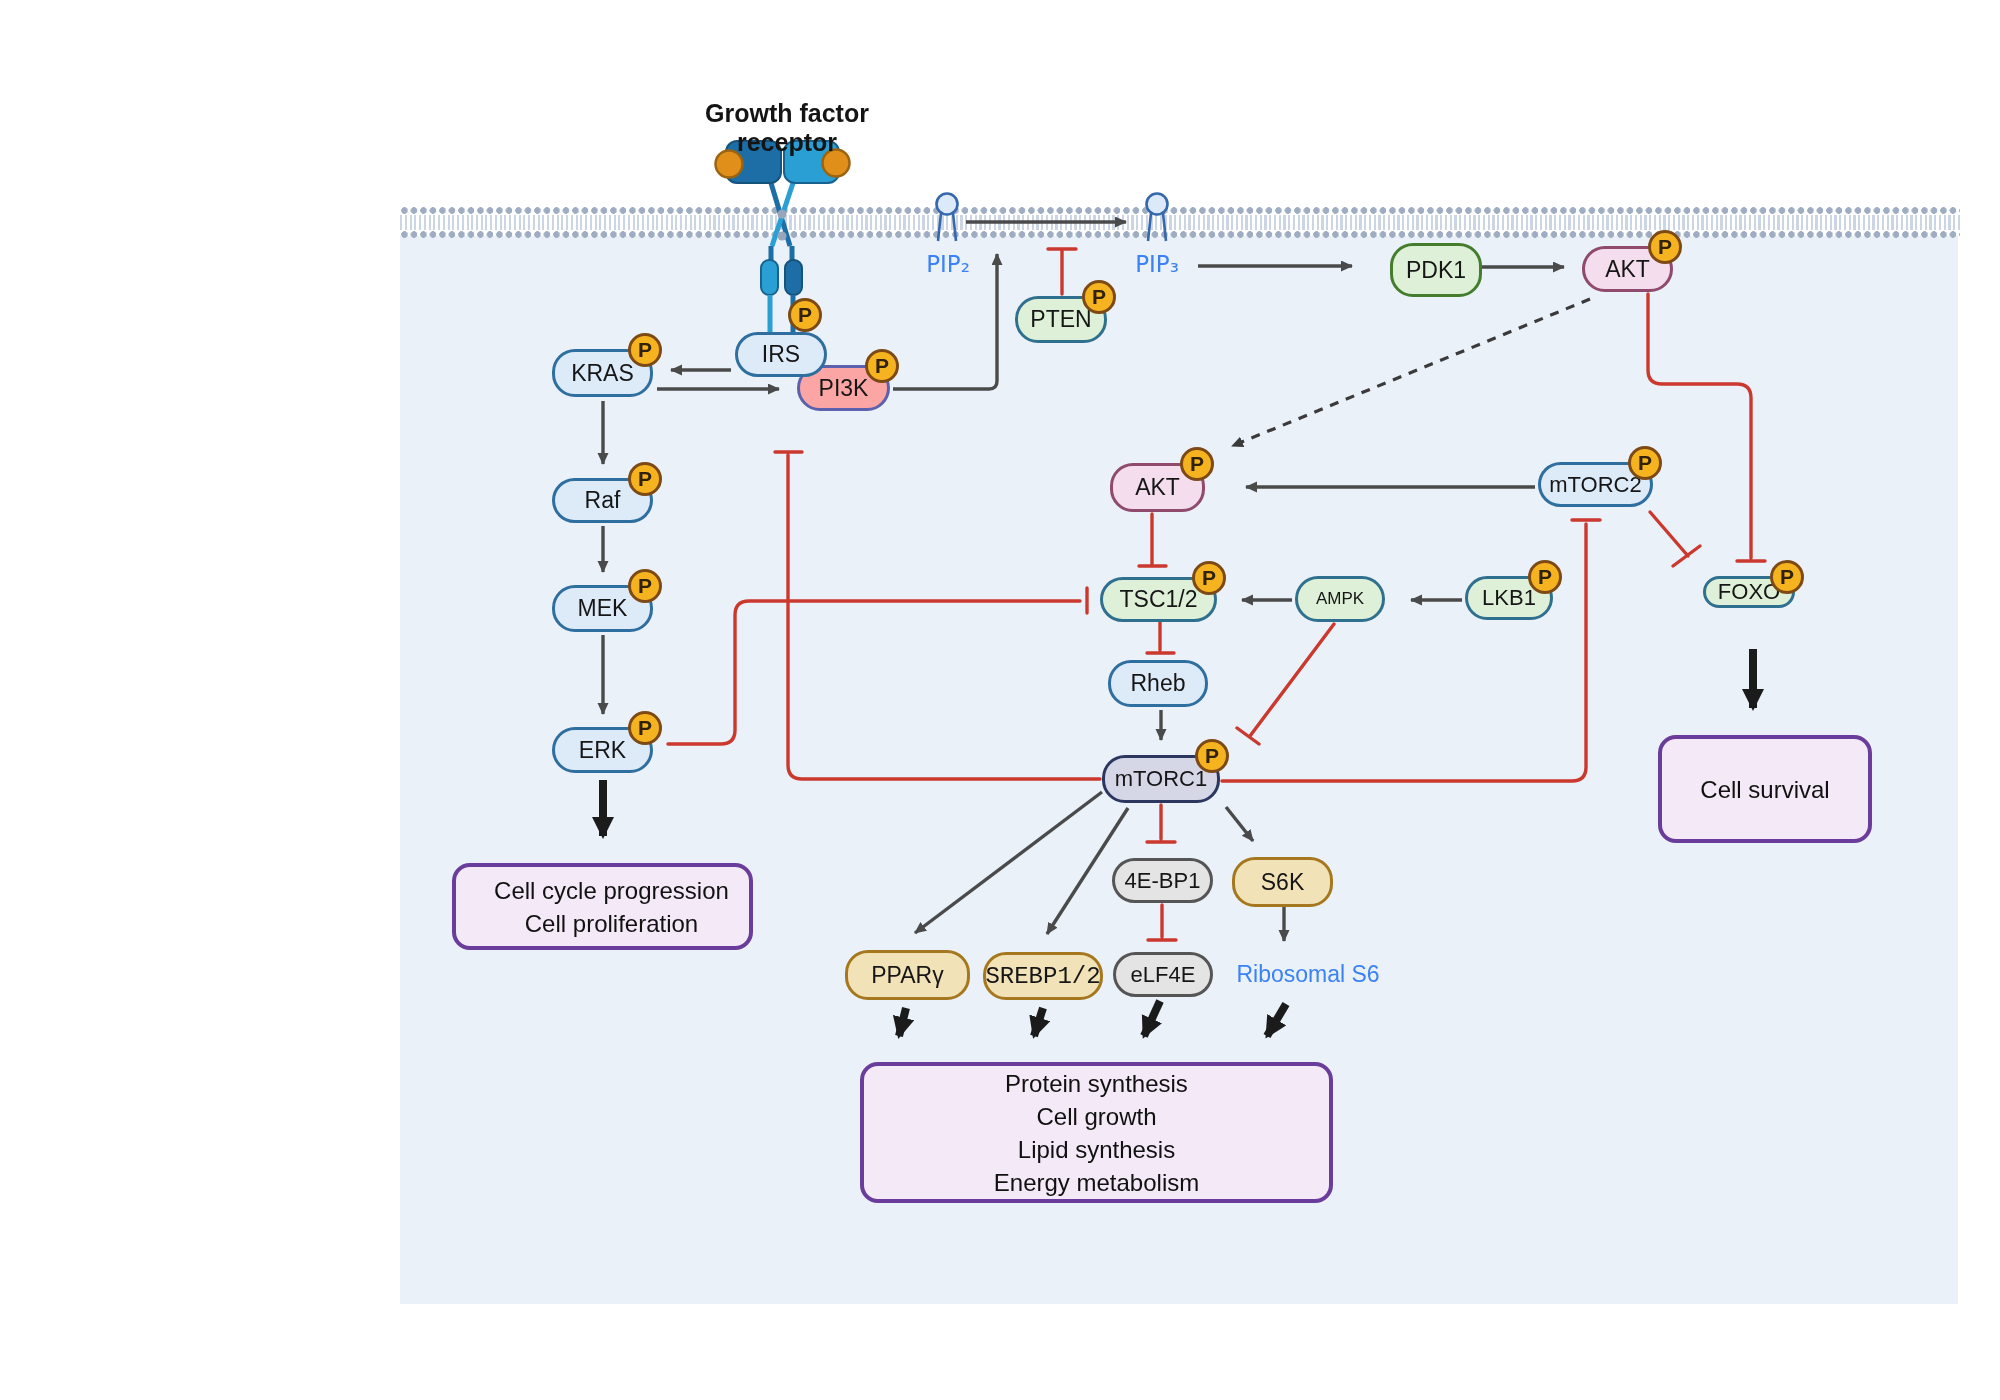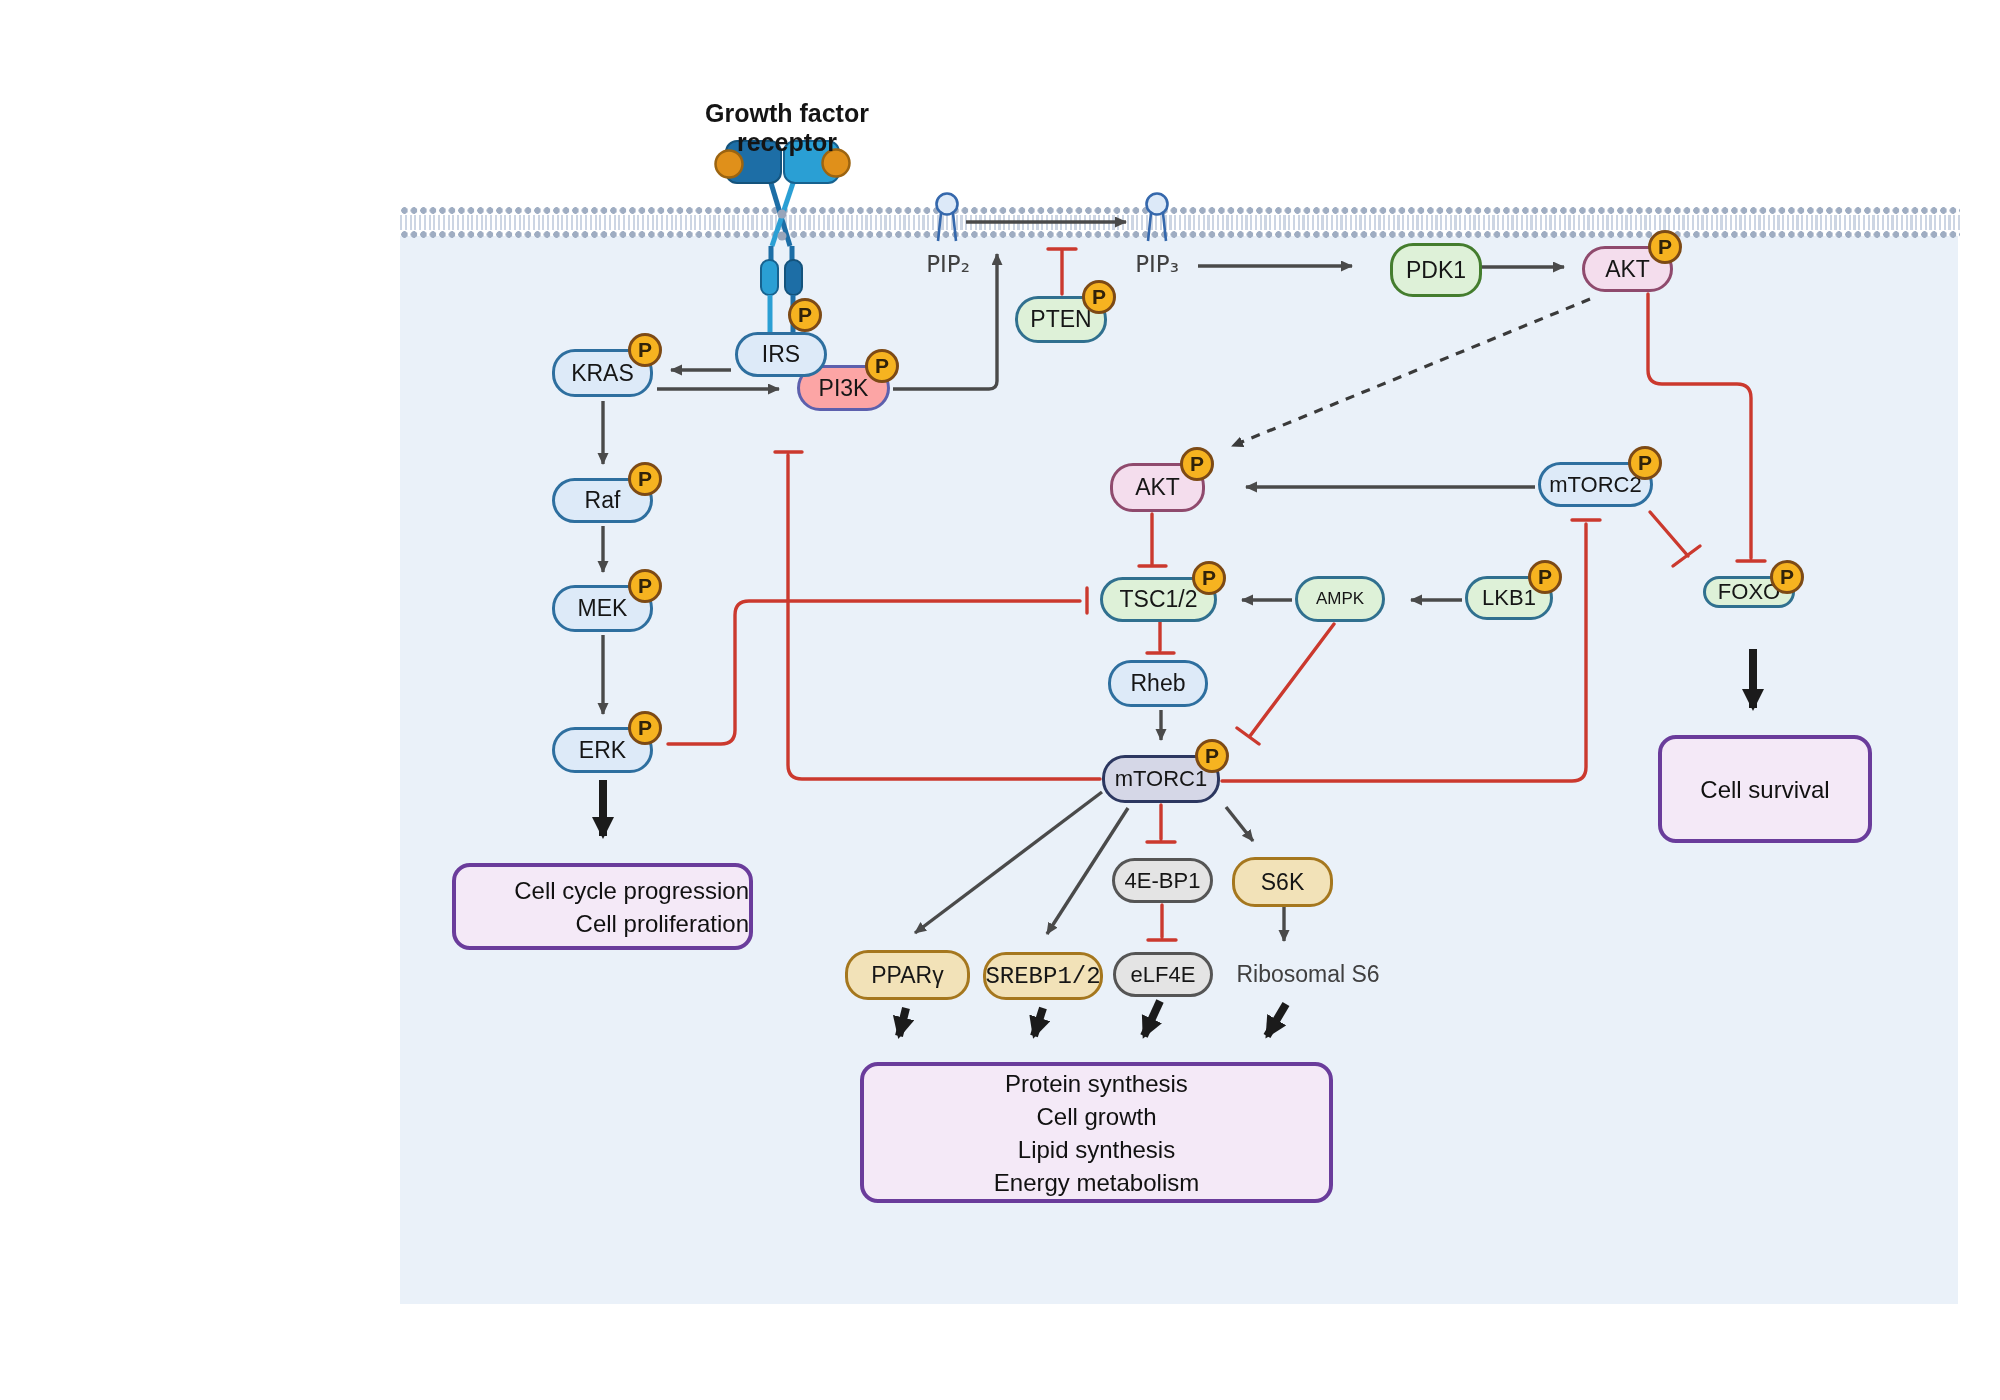--- a/index.html
+++ b/index.html
@@ -15,21 +15,21 @@
     background-image:radial-gradient(circle at 4.5px 4.5px,#9fadc2 3.1px,rgba(0,0,0,0) 3.5px);
     background-size:9.5px 9px;background-repeat:repeat-x;}
   .mem-tails{height:15px;
     background-image:repeating-linear-gradient(90deg,#ccd5e3 0 2px,rgba(0,0,0,0) 2px 4.7px,#ccd5e3 4.7px 6.7px,rgba(0,0,0,0) 6.7px 9.5px);}
 
   svg.wires{position:absolute;left:0;top:0;width:2000px;height:1400px;}
 
   .title{position:absolute;left:652px;top:99px;width:270px;text-align:center;
          font-size:25px;font-weight:600;color:#141414;}
 
-  .flabel{position:absolute;text-align:center;color:#404040;}
+  .flabel{position:absolute;text-align:center;color:#3b82f6;}
   .pip{font-family:"DejaVu Sans",sans-serif;font-size:23px;}
 
   .node{position:absolute;box-sizing:border-box;border:3px solid;border-radius:23px;
         display:flex;align-items:center;justify-content:center;
         font-size:23px;color:#161616;}
   .c-blue {background:#ddeaf8;border-color:#2e6f9f;}
   .c-lav  {background:#fca5a5;border-color:#5d60ad;}
   .c-green{background:#def1d8;border-color:#30708f;}
   .c-greeng{background:#def1d8;border-color:#447d2e;}
   .c-pink {background:#f4dded;border-color:#8f4a6d;}
@@ -41,21 +41,21 @@
           box-sizing:border-box;border-radius:50%;
           background:#f6b320;border:3px solid #7d4a15;color:#30220a;
           display:flex;align-items:center;justify-content:center;
           font-size:21px;font-weight:600;}
 
   .outcome{position:absolute;box-sizing:border-box;background:#f4e9f7;
            border:4px solid #6a3c9b;border-radius:18px;color:#111;
            font-size:24px;line-height:33px;display:flex;flex-direction:column;
            justify-content:center;}
   .outcome.centered{align-items:center;text-align:center;}
-  .outcome.lefty{padding-left:18px;align-items:flex-end;text-align:left;}
+  .outcome.lefty{padding-left:18px;align-items:center;text-align:left;}
 </style>
 </head>
 <body>
 
 <div class="canvas">
 
   <div class="cell-bg"></div>
 
   <div class="membrane">
     <div class="mem-dots"></div>

